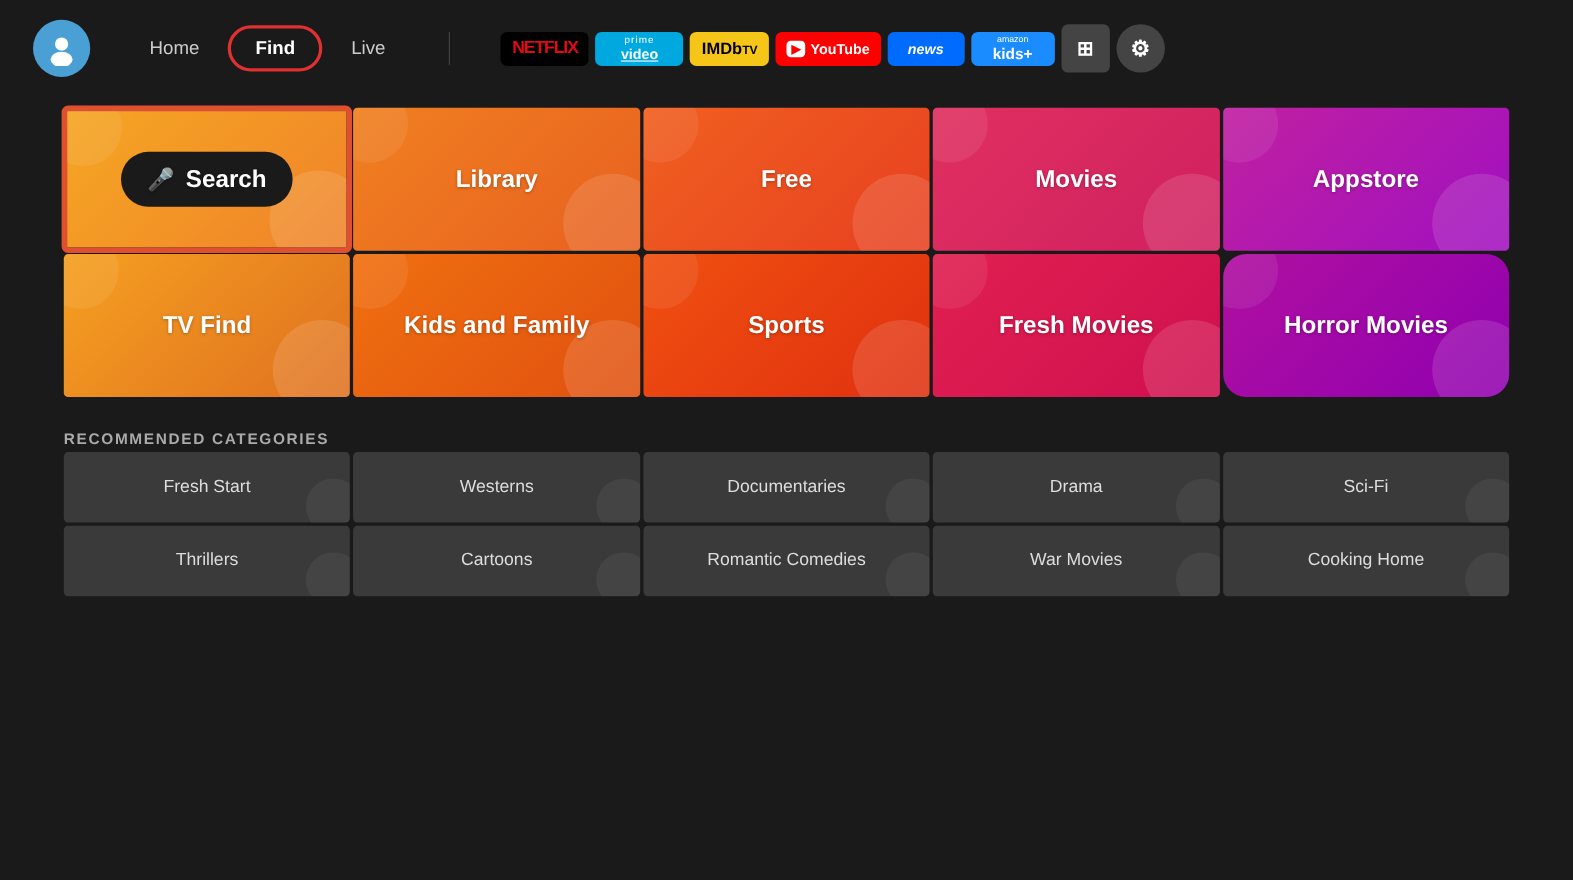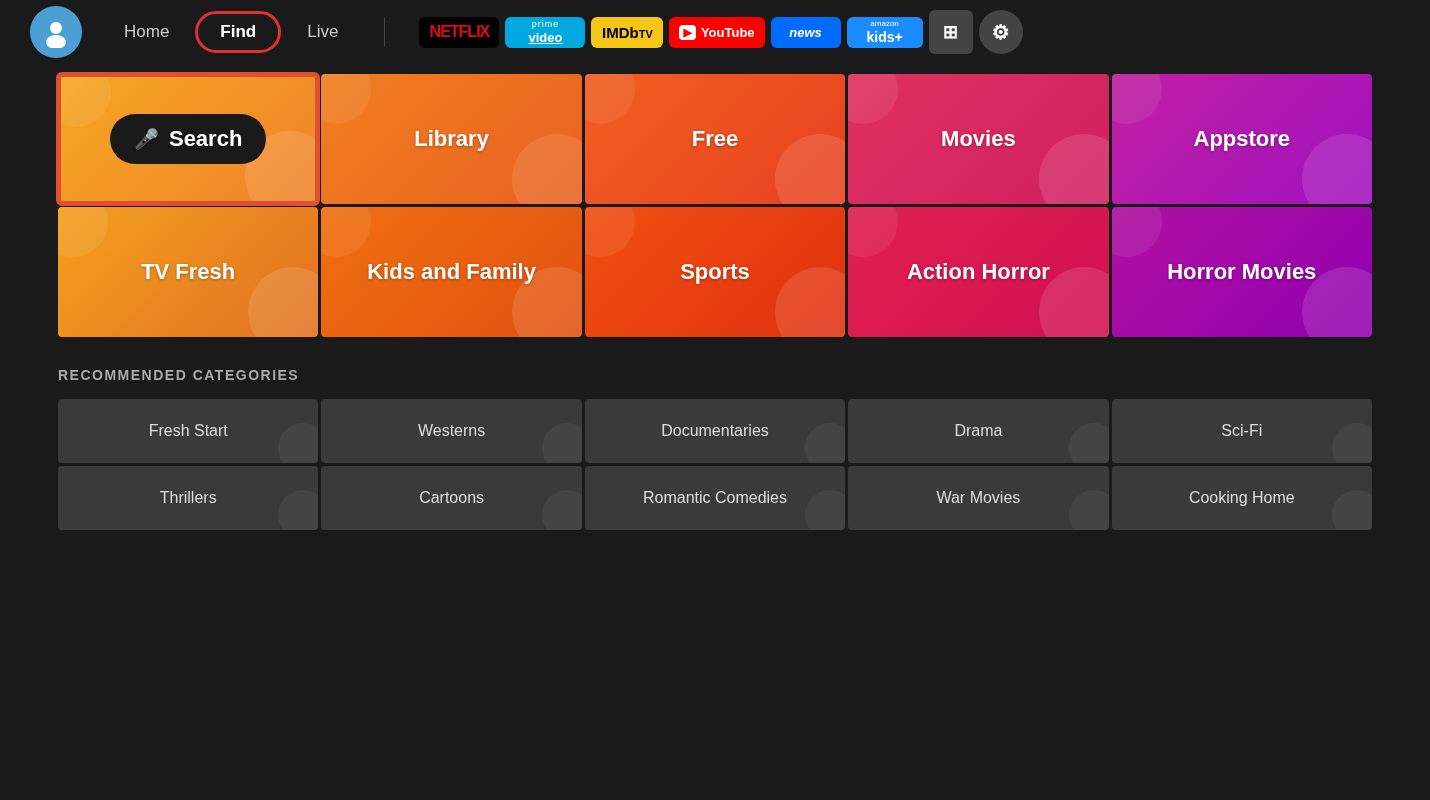--- a/index.html
+++ b/index.html
@@ -9,23 +9,23 @@
       width: 1430px;
       height: 800px;
       overflow: hidden;
       color: white;
     }
 
     
     .header {
       display: flex;
       align-items: center;
-      padding: 6px 30px;
+      padding: 18px 30px;
       background: #1a1a1a;
-      gap: 12px;
+      gap: 24px;
     }
 
     .avatar {
       width: 52px;
       height: 52px;
       border-radius: 50%;
       background: #4a9fd4;
       display: flex;
       align-items: center;
       justify-content: center;
@@ -249,20 +249,21 @@
     .cell-sports {
       background: linear-gradient(135deg, #f05010 0%, #e03010 100%);
     }
 
     .cell-actionmovies {
       background: linear-gradient(135deg, #e02050 0%, #d01050 100%);
     }
 
     .cell-horrormovies {
       background: linear-gradient(135deg, #b010a0 0%, #9000b0 100%);
+      border-radius: 21px;
     }
 
     
     .grid-cell::before {
       content: '';
       position: absolute;
       bottom: -20px;
       right: -20px;
       width: 90px;
       height: 90px;
@@ -308,21 +309,21 @@
     
     .rec-section {
       margin-top: 5px;
     }
 
     .rec-title {
       font-size: 14px;
       font-weight: 700;
       color: #aaaaaa;
       letter-spacing: 1.5px;
-      margin-bottom: 16px;
+      margin-bottom: 4px;
       text-transform: uppercase;
     }
 
     .rec-grid {
       display: grid;
       grid-template-columns: repeat(5, 1fr);
       grid-template-rows: repeat(2, 64px);
       gap: 3px;
     }
 
@@ -435,33 +436,33 @@
 
     <div class="grid-cell cell-movies">
       <span>Movies</span>
     </div>
 
     <div class="grid-cell cell-appstore">
       <span>Appstore</span>
     </div>
 
     <div class="grid-cell cell-tvshows">
-      <span>TV Fresh</span>
+      <span>TV Find</span>
     </div>
 
     <div class="grid-cell cell-kidsandfamily">
       <span>Kids and Family</span>
     </div>
 
     <div class="grid-cell cell-sports">
       <span>Sports</span>
     </div>
 
     <div class="grid-cell cell-actionmovies">
-      <span>Action Horror</span>
+      <span>Fresh Movies</span>
     </div>
 
     <div class="grid-cell cell-horrormovies">
       <span>Horror Movies</span>
     </div>
 
   </div>
 
   <div class="rec-section">
     <div class="rec-title">RECOMMENDED CATEGORIES</div>

